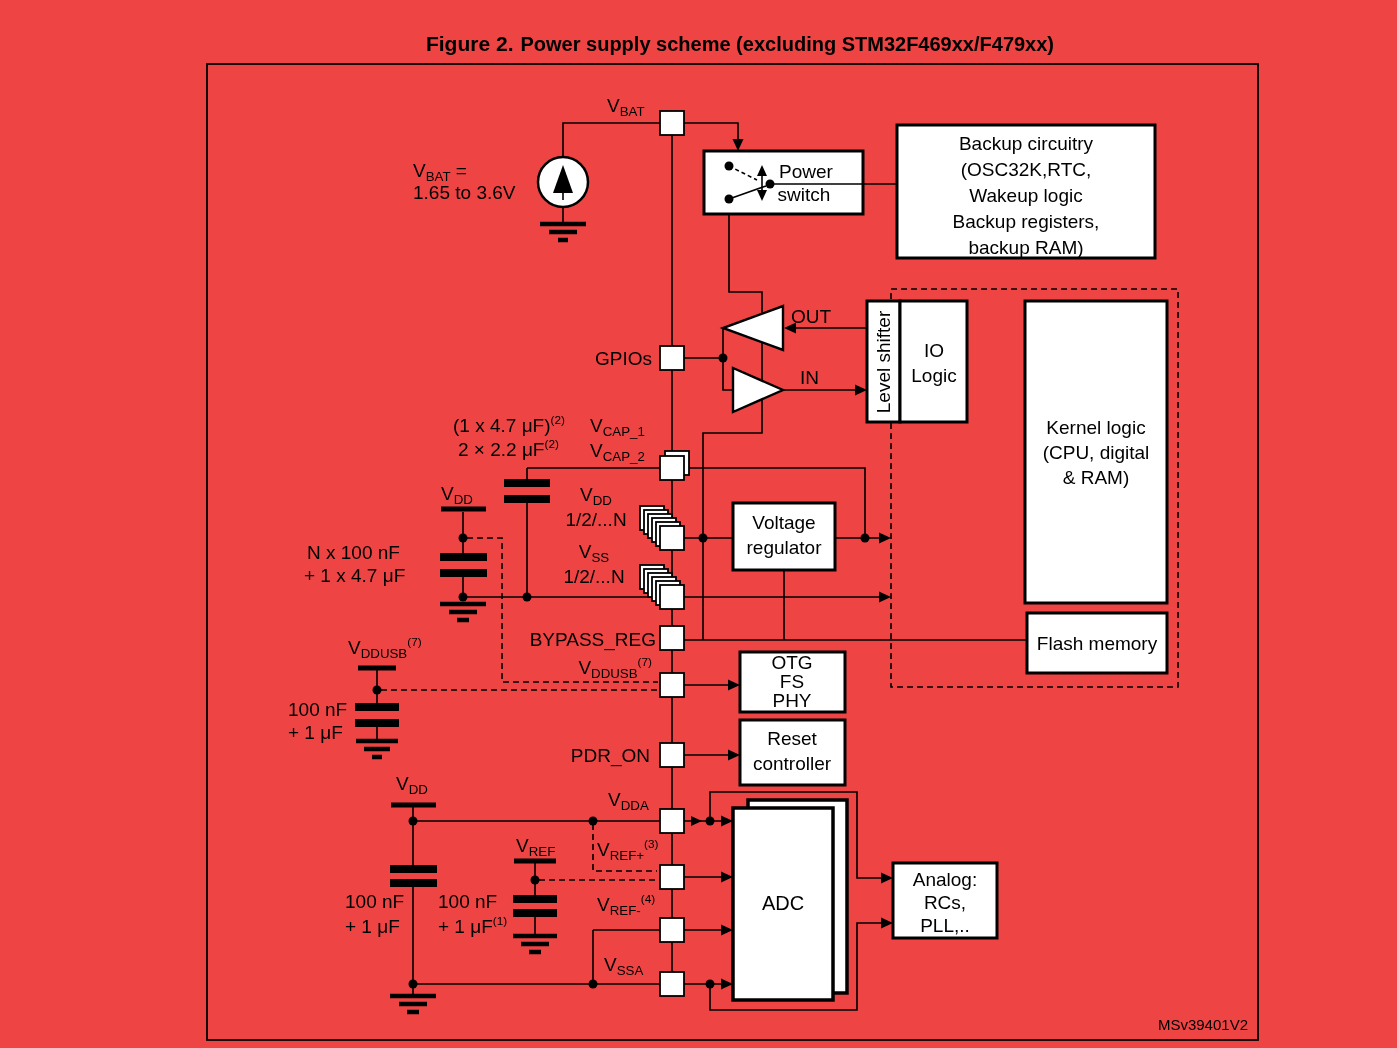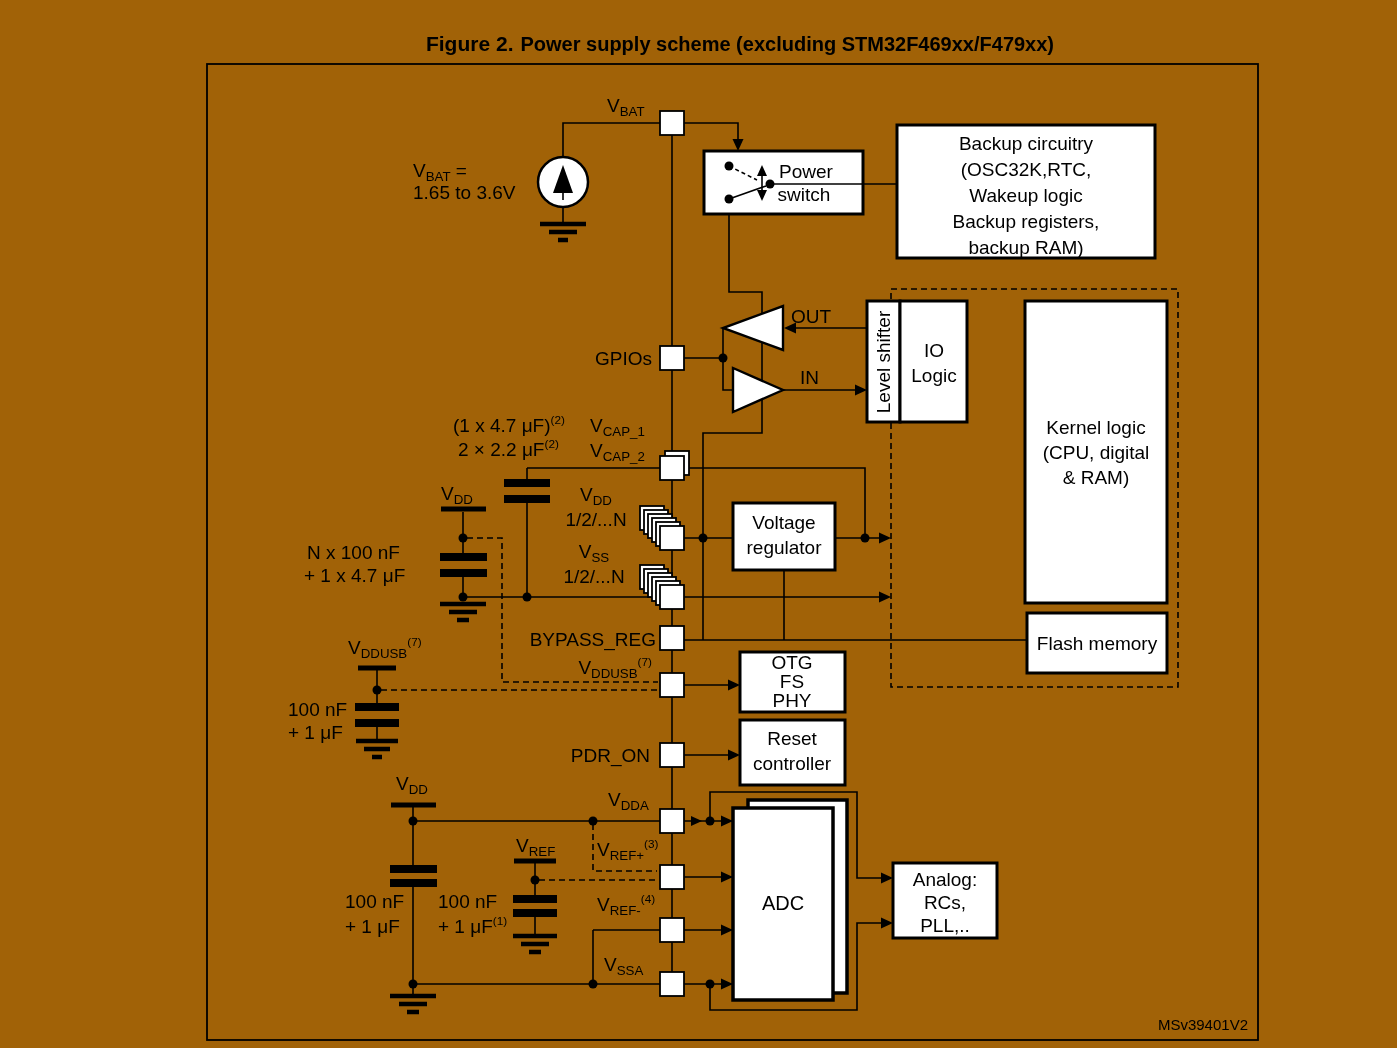--- a/index.html
+++ b/index.html
@@ -1,16 +1,16 @@
 <!DOCTYPE html>
 <html><head>
 <meta charset="utf-8">
 <style>
   html,body{margin:0;padding:0;background:#ffffff;}
-  .page{width:1397px;height:1048px;background:#a16207;position:relative;overflow:hidden;}
+  .page{width:1397px;height:1048px;background:#ef4444;position:relative;overflow:hidden;}
   svg{display:block;}
   svg text{font-family:"Liberation Sans","DejaVu Sans",sans-serif;fill:#000;font-size:19px;}
   .title{font-size:20px;font-weight:bold;}
   .small{font-size:15px;}
   .big{font-size:20px;}
   .mid{text-anchor:middle;}
   .end{text-anchor:end;}
   .wire{fill:none;stroke:#000;stroke-width:1.6;}
   .dash{fill:none;stroke:#000;stroke-width:1.6;stroke-dasharray:6 4;}
   .dash2{fill:none;stroke:#000;stroke-width:1.6;stroke-dasharray:4 3;}

